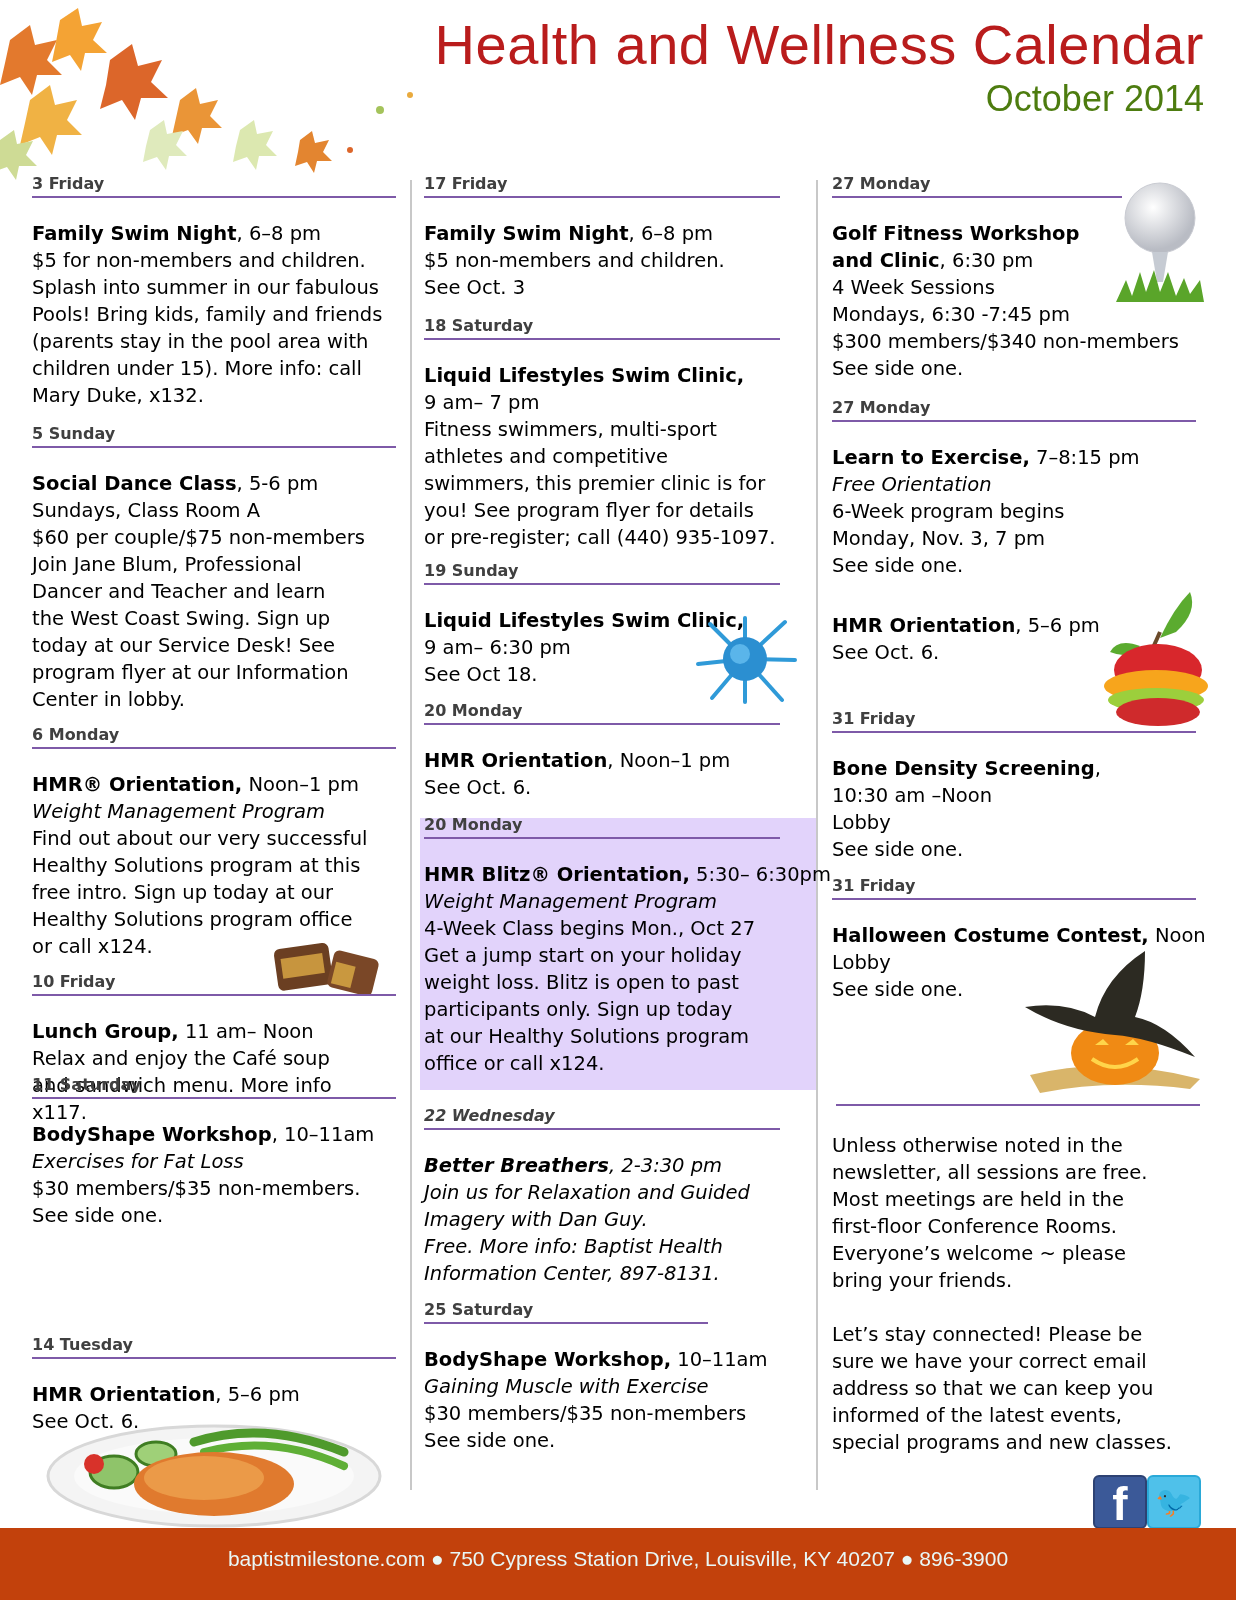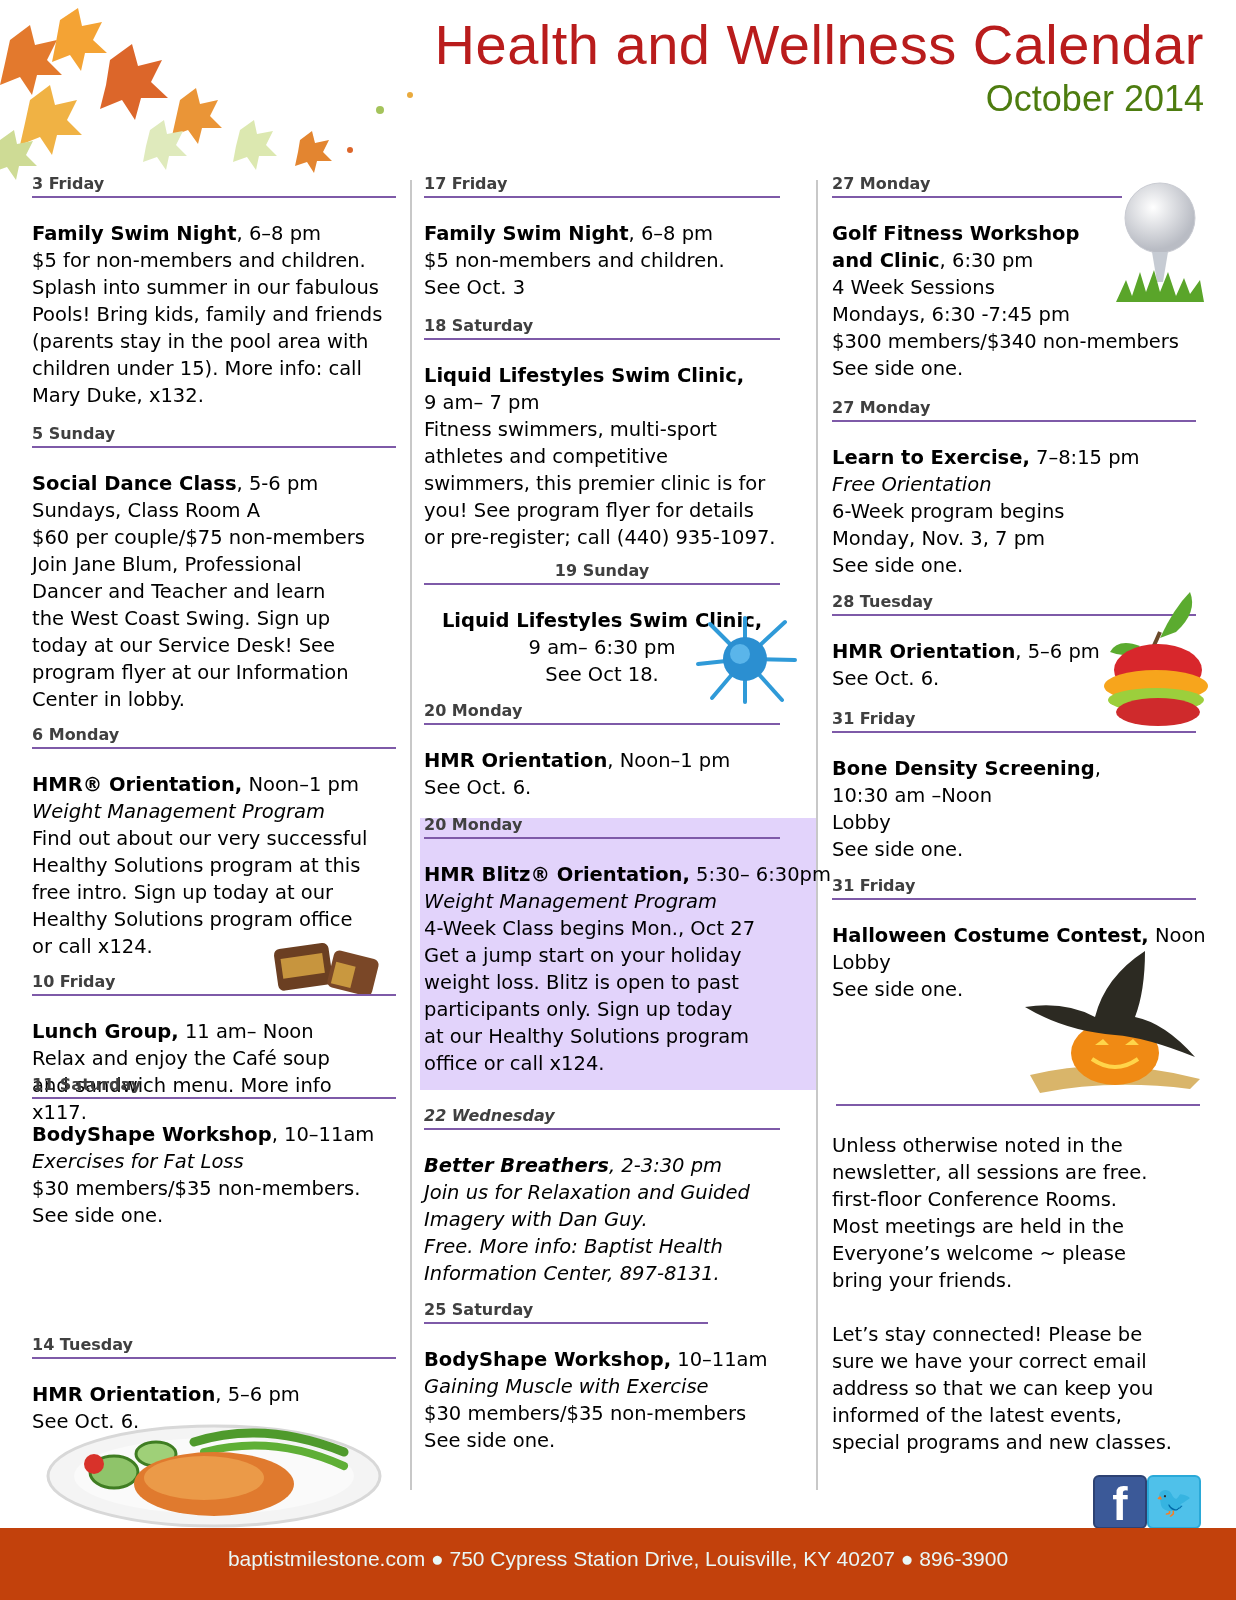--- a/index.html
+++ b/index.html
@@ -177,21 +177,21 @@
     <span class="line"><span class="name">Liquid Lifestyles Swim Clinic,</span><span></span></span>
     <span class="line">9 am– 7 pm</span>
     <span class="line">Fitness swimmers, multi-sport</span>
     <span class="line">athletes and competitive</span>
     <span class="line">swimmers, this premier clinic is for</span>
     <span class="line">you! See program flyer for details</span>
     <span class="line">or pre-register; call (440) 935-1097.</span>
   </div>
 </div>
 
-<div class="event" style="left:424px; top:559px; width:356px;text-align:center;">
+<div class="event" style="left:424px; top:559px; width:356px;">
   <div class="date">19 Sunday</div>
   <div class="body">
     <span class="line"><span class="name">Liquid Lifestyles Swim Clinic,</span><span></span></span>
     <span class="line">9 am– 6:30 pm</span>
     <span class="line">See Oct 18.</span>
   </div>
 </div>
 
 <svg class="pic" style="left:690px; top:614px;" width="110" height="90">
   <g stroke="#2f9ad8" stroke-width="4" stroke-linecap="round">
@@ -280,21 +280,20 @@
   <div class="body">
     <span class="line"><span class="name">Learn to Exercise,</span><span> 7–8:15 pm</span></span>
     <span class="line it">Free Orientation</span>
     <span class="line">6-Week program begins</span>
     <span class="line">Monday, Nov. 3, 7 pm</span>
     <span class="line">See side one.</span>
   </div>
 </div>
 
 <div class="event" style="left:832px; top:590px; width:364px;">
-  <div class="date">28 Tuesday</div>
   <div class="body">
     <span class="line"><span class="name">HMR Orientation</span><span>, 5–6 pm</span></span>
     <span class="line">See Oct. 6.</span>
   </div>
 </div>
 
 <svg class="pic" style="left:1100px; top:588px;" width="112" height="150">
   <path d="M60 50 q14 -30 30 -46 q8 20 -14 40 z" fill="#5bab2f"></path>
   <path d="M40 58 q-22 -8 -30 6 q20 8 30 -6 z" fill="#5bab2f"></path>
   <line x1="52" y1="62" x2="60" y2="44" stroke="#6b4a2a" stroke-width="4"></line>
@@ -330,22 +329,22 @@
   <path d="M72 114 q23 16 46 0" stroke="#ffd54a" stroke-width="4" fill="none"></path>
   <path d="M5 62 q40 -6 70 10 q10 -40 50 -66 q0 40 -10 66 q30 6 60 40 q-50 -20 -80 -22 q-50 -4 -90 -28 z" fill="#2c2a22"></path>
 </svg>
 
 <div class="divider"></div>
 
 <div class="event" style="left:832px; top:1110px; width:380px;">
   <div class="body">
     <span class="line">Unless otherwise noted in the</span>
     <span class="line">newsletter, all sessions are free.</span>
+    <span class="line">Most meetings are held in the</span>
     <span class="line">first-floor Conference Rooms.</span>
-    <span class="line">Most meetings are held in the</span>
     <span class="line">Everyone’s welcome ~ please</span>
     <span class="line">bring your friends.</span>
     <span class="line">&nbsp;</span>
     <span class="line">Let’s stay connected! Please be</span>
     <span class="line">sure we have your correct email</span>
     <span class="line">address so that we can keep you</span>
     <span class="line">informed of the latest events,</span>
     <span class="line">special programs and new classes.</span>
   </div>
 </div>

